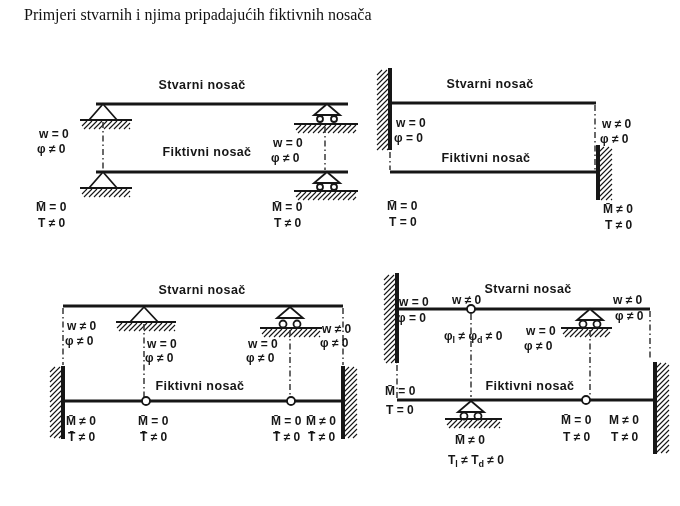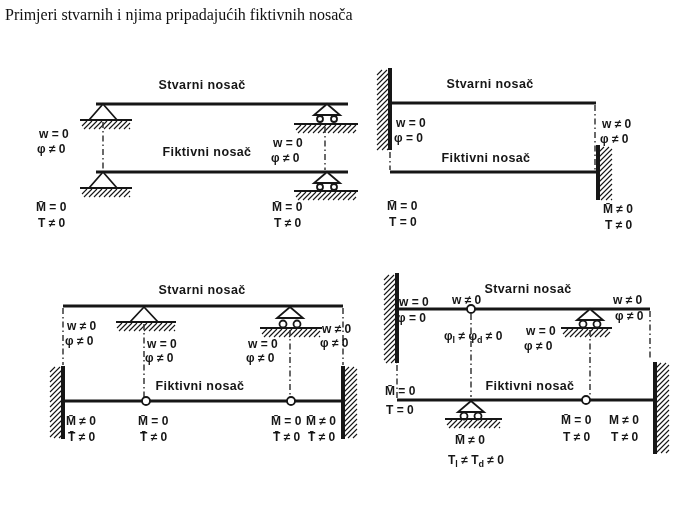--- a/index.html
+++ b/index.html
@@ -1,18 +1,18 @@
 <!DOCTYPE html>
 <html><head>
 <meta charset="utf-8">
 <style>
   html,body{margin:0;padding:0;background:#e8e8e8;}
   .page{position:relative;width:680px;height:506px;background:#ffffff;overflow:hidden;
         font-family:"Liberation Sans",sans-serif;}
-  .title{position:absolute;left:5px;top:6px;font-family:"Liberation Serif",serif;
+  .title{position:absolute;left:24px;top:6px;font-family:"Liberation Serif",serif;
          font-size:16px;color:#111;white-space:nowrap;}
   svg{position:absolute;left:0;top:0;}
   .beam{stroke:#161616;stroke-width:3;fill:none;}
   .thin{stroke:#161616;stroke-width:2;fill:none;}
   .wall{stroke:#161616;stroke-width:4;fill:none;}
   .dash{stroke:#2a2a2a;stroke-width:1.4;stroke-dasharray:6 3 1.5 3;fill:none;}
   .shape{fill:#ffffff;stroke:#161616;stroke-width:1.8;}
   .cond{font:bold 12px "Liberation Sans",sans-serif;fill:#161616;}
   .sec{font:bold 12.5px "Liberation Sans",sans-serif;fill:#161616;letter-spacing:.4px;}
   .sub{font-size:9px;}

